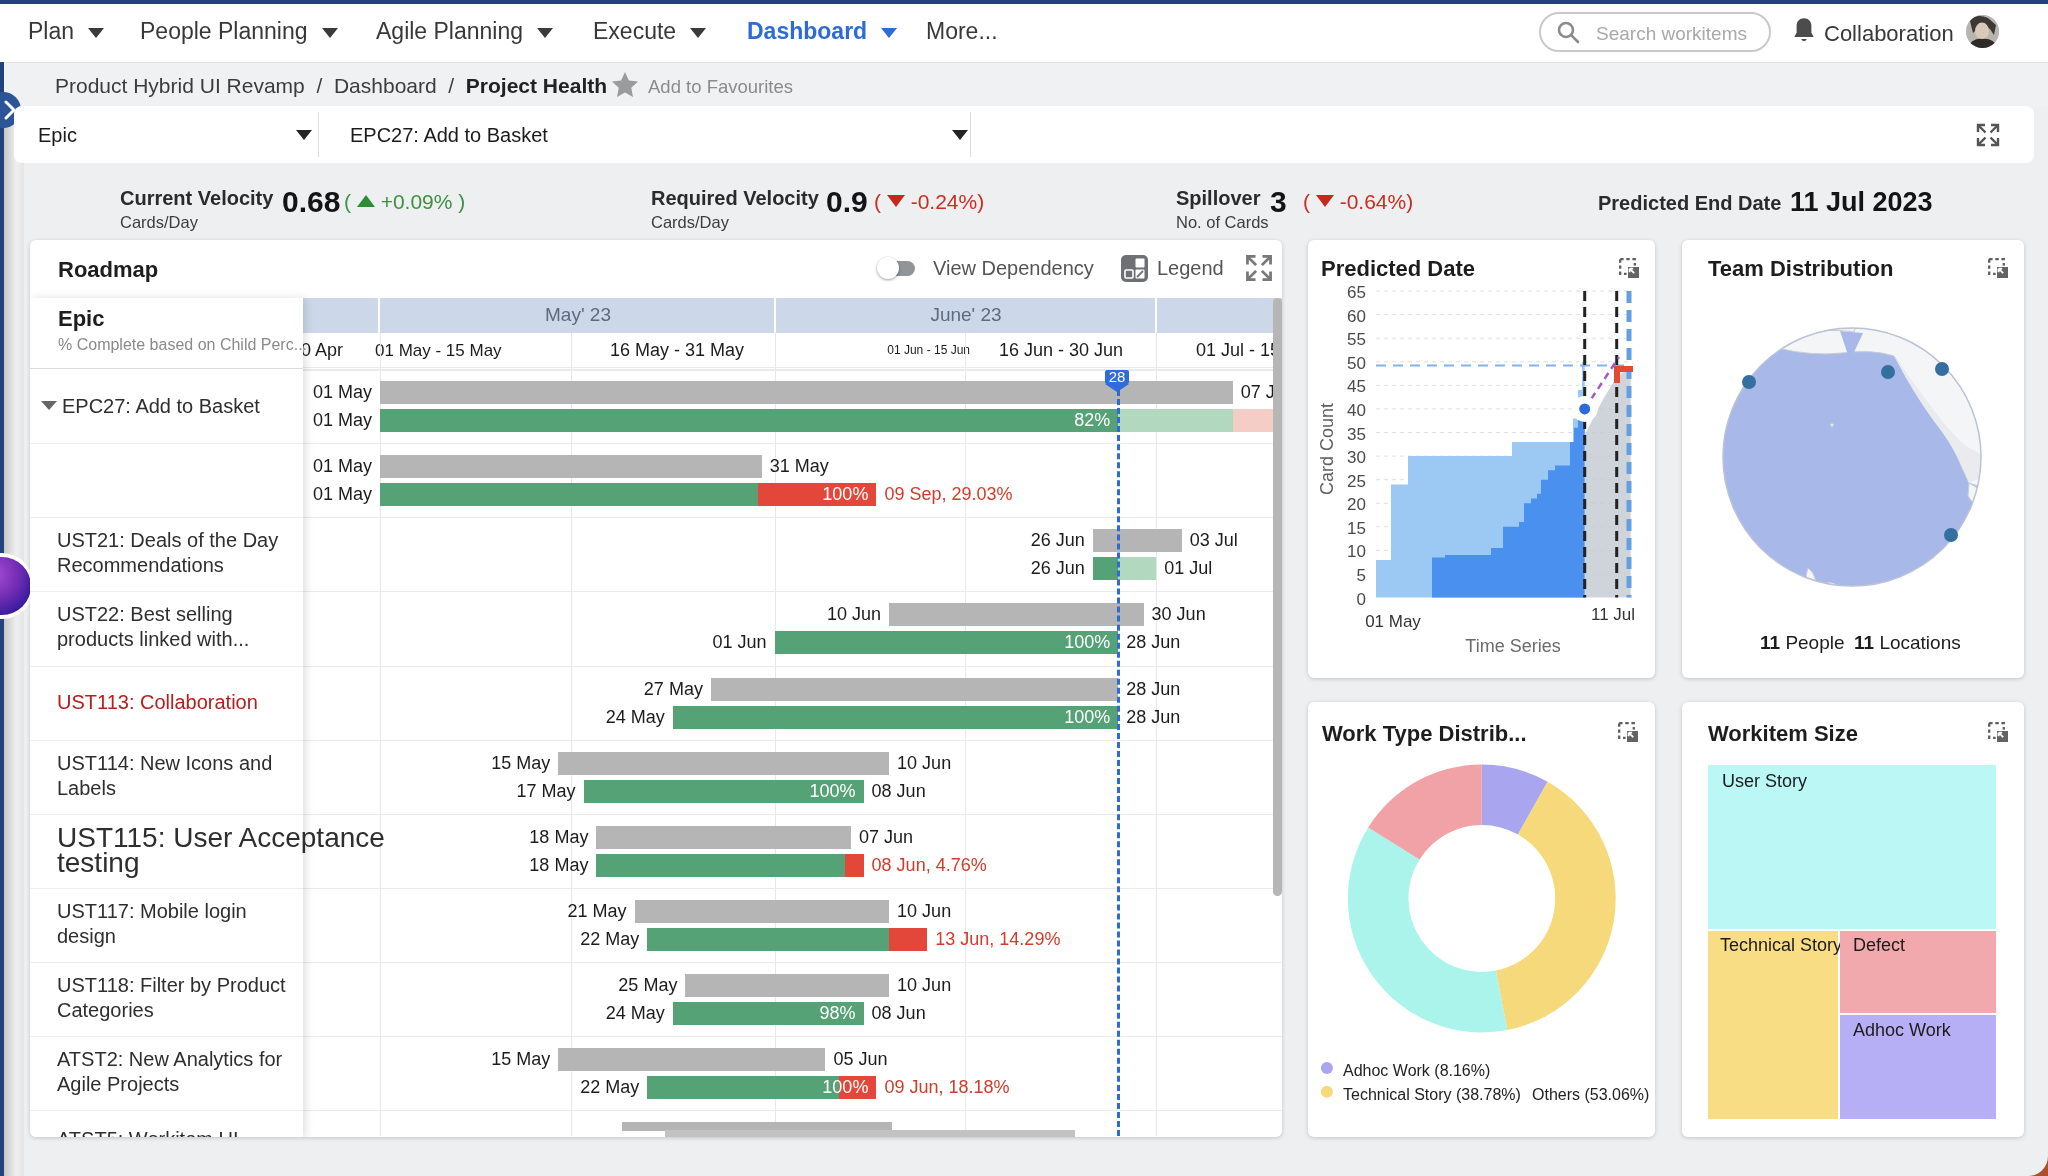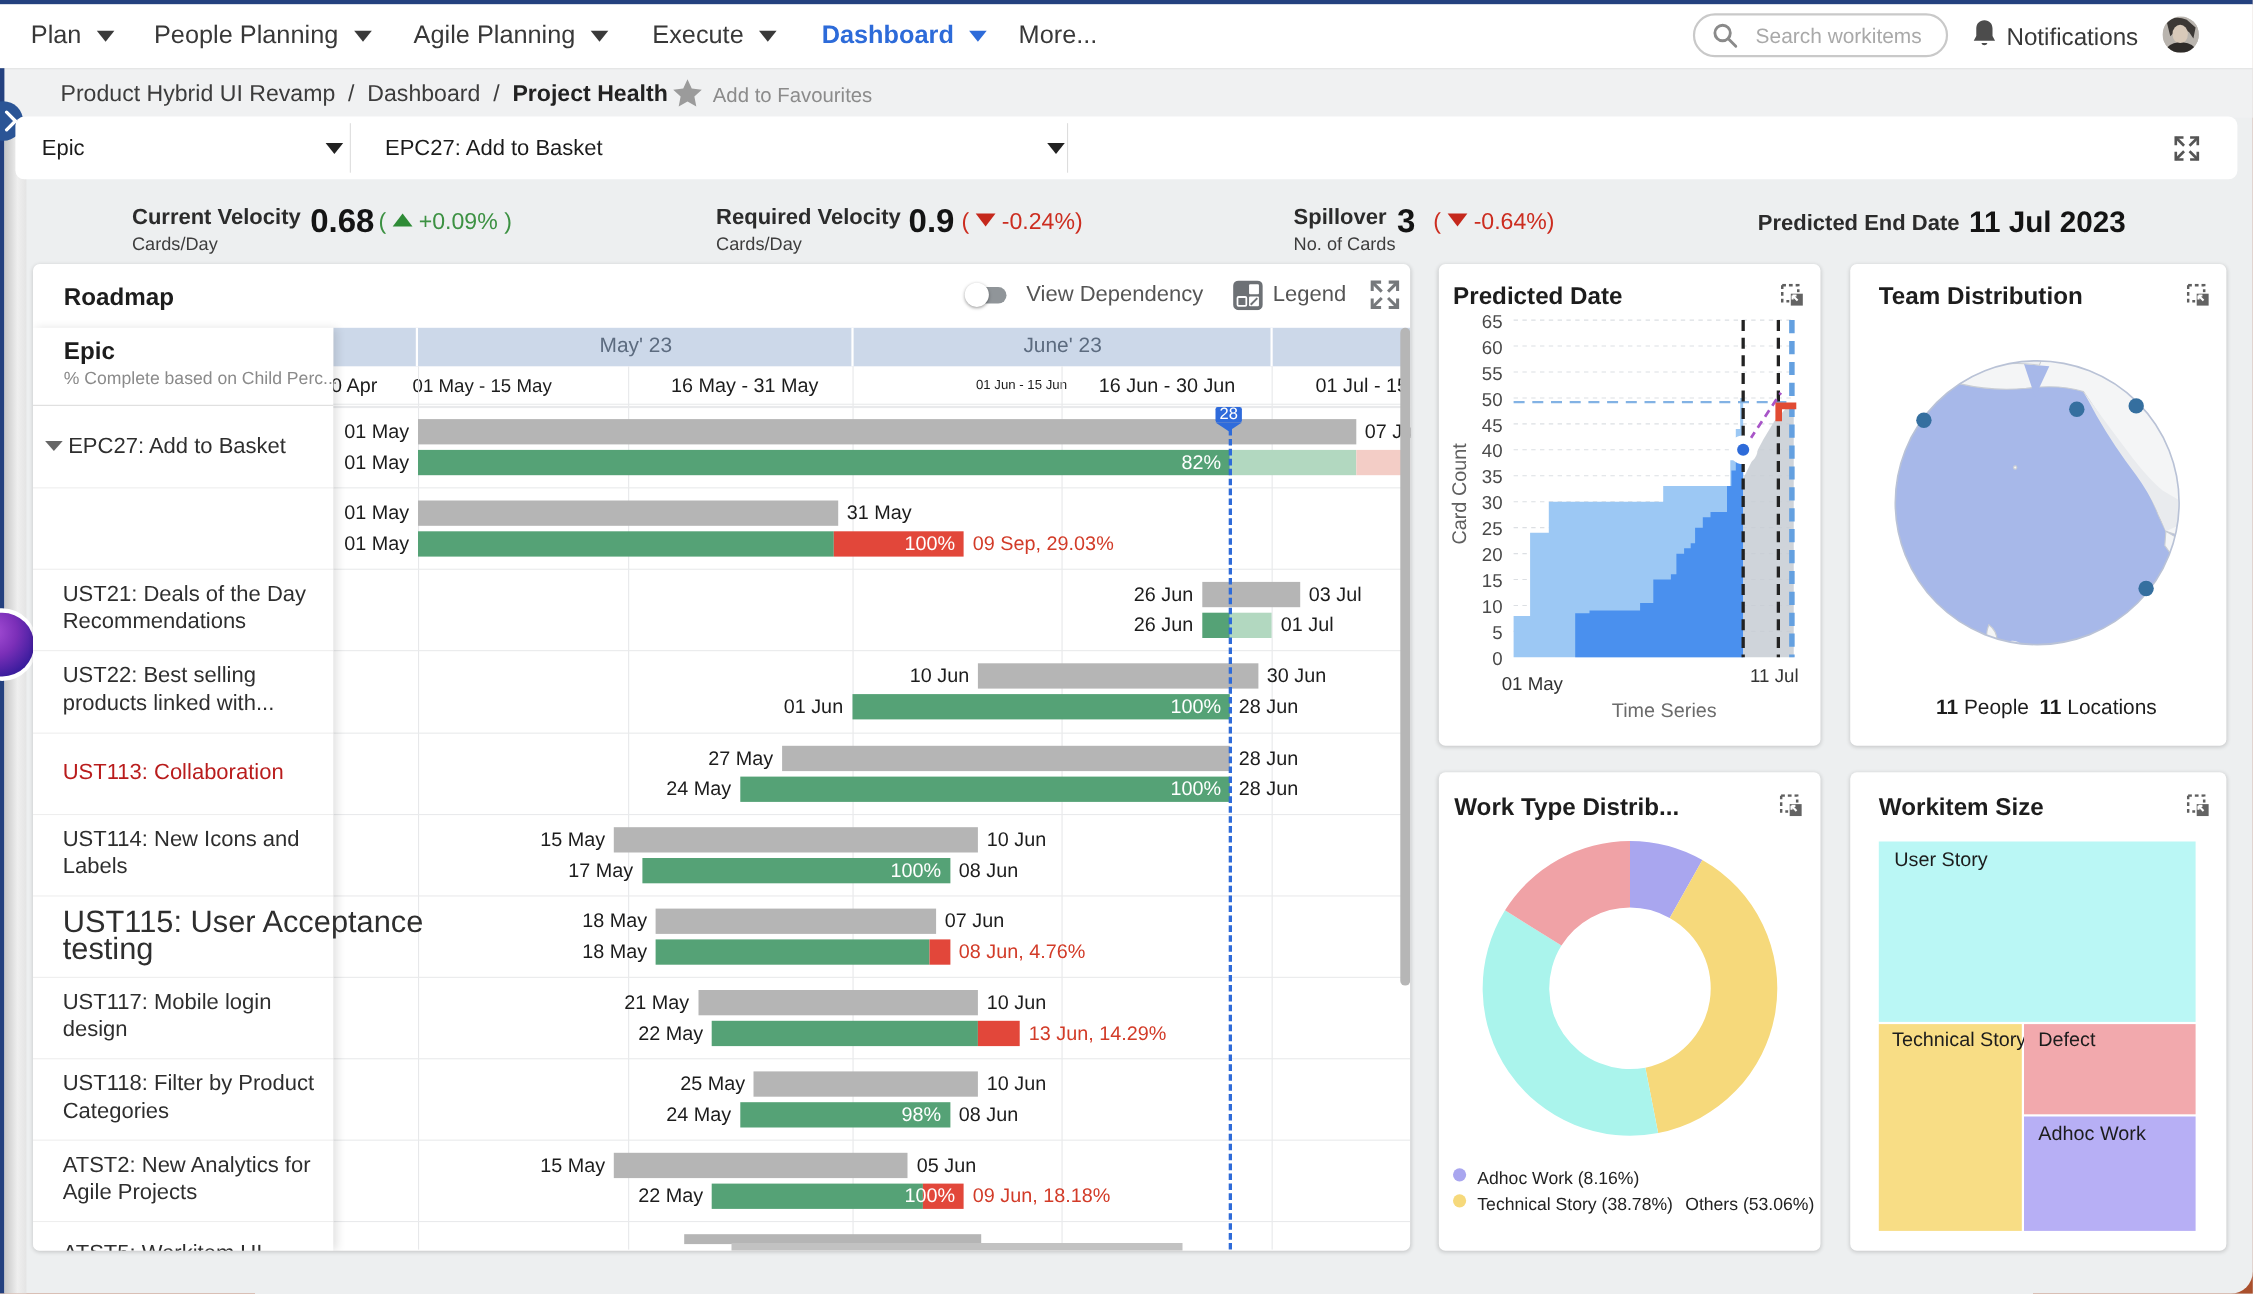--- a/index.html
+++ b/index.html
@@ -31,21 +31,21 @@
 <div class="abs" style="left:1539px;top:12px;width:228px;height:36px;border:2px solid #c9c9c9;border-radius:20px;background:#fff"></div>
 <svg class="abs" style="left:1556px;top:20px" width="24" height="24" viewBox="0 0 24 24">
       <circle cx="10" cy="10" r="7" fill="none" stroke="#8a8a8a" stroke-width="2.6"></circle>
       <line x1="15.2" y1="15.2" x2="22" y2="22" stroke="#8a8a8a" stroke-width="2.6" stroke-linecap="round"></line>
     </svg>
 <div class="abs" style="left:1596px;top:23px;font-size:19px;color:#a9a9a9">Search workitems</div>
 <svg class="abs" style="left:1790px;top:16px" width="28" height="30" viewBox="0 0 24 26">
       <path d="M12 2 C8 2 5.6 4.8 5.6 8.6 L5.6 14.5 L3.6 18.2 L20.4 18.2 L18.4 14.5 L18.4 8.6 C18.4 4.8 16 2 12 2 Z" fill="#4c4c4c"></path>
       <path d="M9.6 20 a2.5 2.5 0 0 0 4.8 0 Z" fill="#4c4c4c"></path>
     </svg>
-<div class="navitem" style="left:1824px;top:21px;font-size:22px">Notifications</div>
+<div class="navitem" style="left:1824px;top:21px;font-size:22px">Collaboration</div>
 <div class="abs" style="left:1966px;top:15px;width:33px;height:33px;border-radius:50%;background:#c9c6c2;overflow:hidden"><svg width="33" height="33" viewBox="0 0 33 33">
         <rect width="33" height="33" fill="#b9b4ae"></rect>
         <path d="M4 6 Q10 -2 22 3 L30 10 L28 20 L24 14 Q18 10 12 13 L7 18 Z" fill="#3c3835"></path>
         <ellipse cx="16" cy="16" rx="7" ry="8.5" fill="#d8c9b9"></ellipse>
         <path d="M0 33 Q8 22 16 24 Q26 22 33 33 Z" fill="#2e2b29"></path>
       </svg></div>
 <div class="abs" style="left:55px;top:74px;font-size:21px;color:#3c3c3c;white-space:nowrap">Product Hybrid UI Revamp&nbsp; /&nbsp; Dashboard&nbsp; /&nbsp; <b style="color:#222">Project Health</b></div>
 <svg class="abs" style="left:610px;top:70px" width="30" height="30" viewBox="0 0 24 24">
       <path d="M12 1.6 L15.1 8.3 L22.4 9.2 L17 14.2 L18.4 21.5 L12 17.9 L5.6 21.5 L7 14.2 L1.6 9.2 L8.9 8.3 Z" fill="#9b9b9b"></path>
     </svg>

